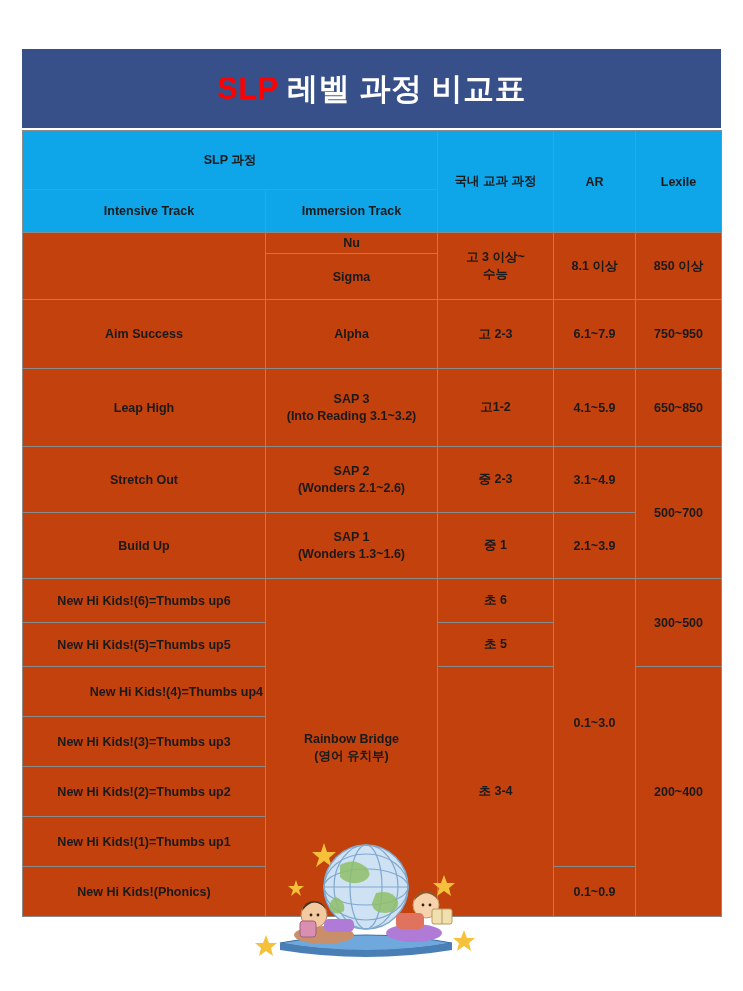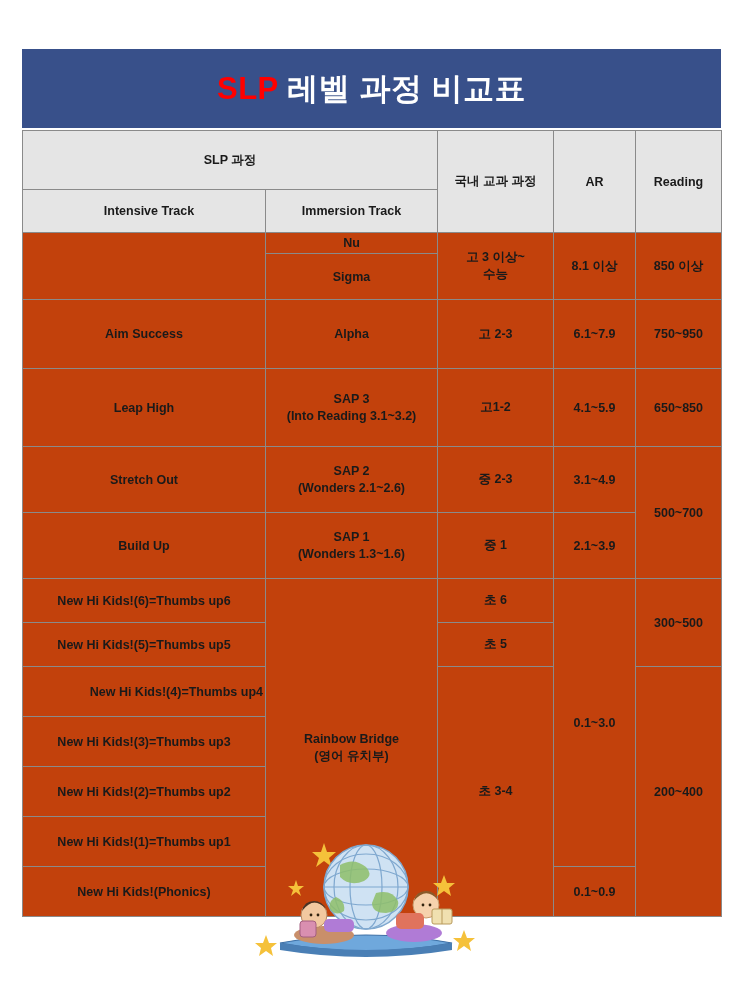--- a/index.html
+++ b/index.html
@@ -55,21 +55,21 @@
   table.cmp td, table.cmp th {
     border: 1px solid #8a8a8a;
     text-align: center;
     vertical-align: middle;
     font-size: 12.5px;
     font-weight: bold;
     color: #1a1a1a;
     padding: 3px 2px;
   }
   .hdr {
-    background: #e5e5e5;
+    background: #0ea5e9;
   }
   .hdr-big {
     font-size: 17px;
     font-weight: bold;
   }
   .hdr-mid {
     font-size: 13.5px;
     font-weight: bold;
   }
   .body-cell {
@@ -120,21 +120,21 @@
         <col class="c3">
         <col class="c4">
         <col class="c5">
     </colgroup>
     <tbody>
 
       <tr>
         <td class="hdr hdr-big" colspan="2" style="height:52px;">SLP 과정</td>
         <td class="hdr hdr-mid korean" rowspan="2">국내 교과 과정</td>
         <td class="hdr hdr-mid" rowspan="2">AR</td>
-        <td class="hdr hdr-mid" rowspan="2">Reading</td>
+        <td class="hdr hdr-mid" rowspan="2">Lexile</td>
       </tr>
 
       <tr>
         <td class="hdr hdr-mid" style="height:36px;padding-left:12px;">Intensive Track</td>
         <td class="hdr hdr-mid">Immersion Track</td>
       </tr>
 
       <tr>
         <td class="body-cell track-cell" rowspan="2" style="height:39px;"></td>
         <td class="body-cell">Nu</td>

